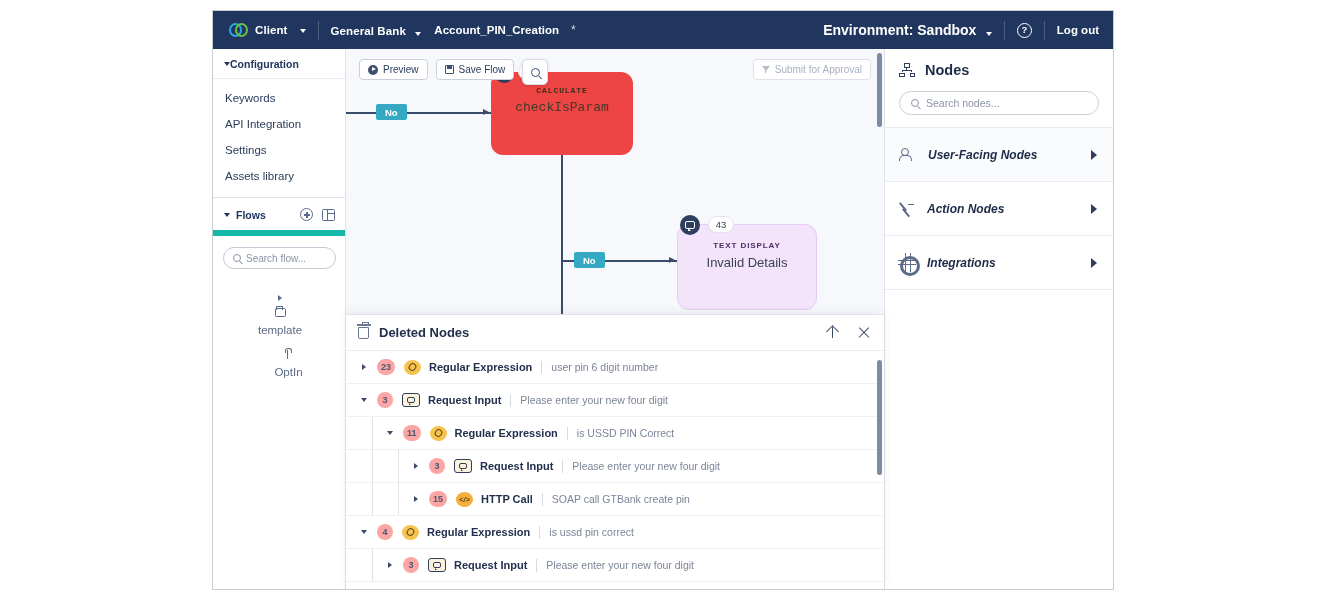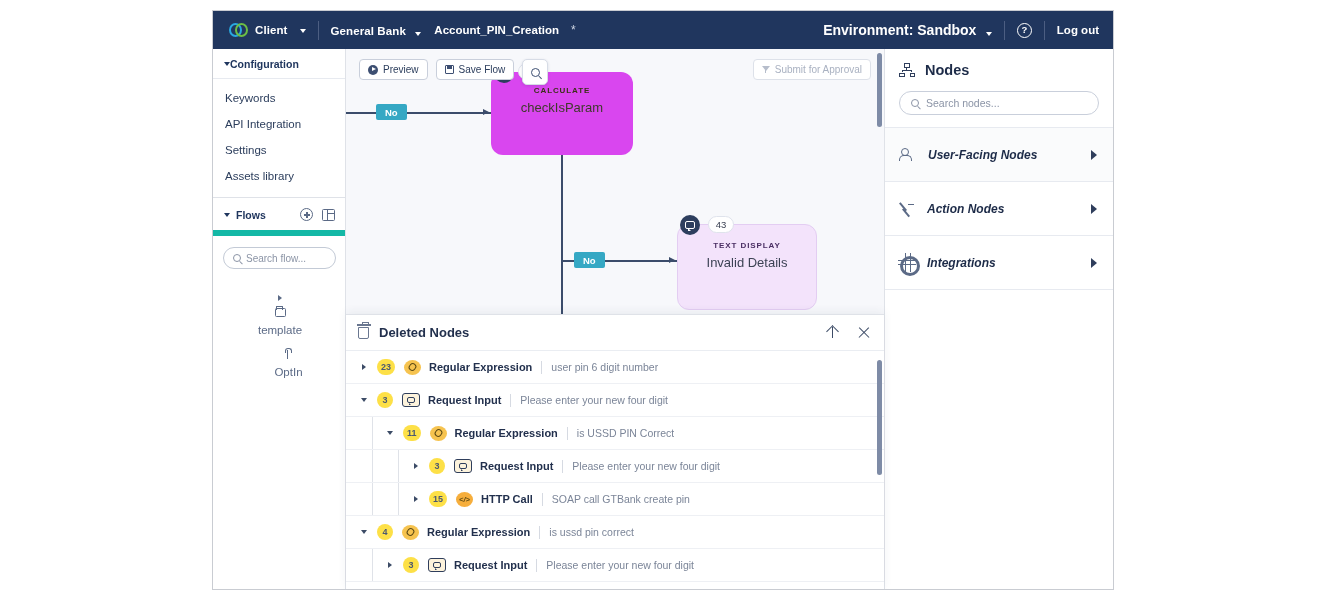--- a/index.html
+++ b/index.html
@@ -143,21 +143,21 @@
   .funnel:after{content:"";position:absolute;top:4.6px;left:3.4px;width:1.2px;height:3.4px;background:#b6bdcb;}
 
   
   .node {
     position: absolute; border-radius: 12px; text-align: center;
   }
   .node .ntype { font-size: 8px; font-weight: bold; letter-spacing: .9px;
                  color: #3b3118; padding-top: 14px; }
   .node .nlabel { font-size: 13px; color: #3f3a2c; margin-top: 5px; }
   #node-calc { left: 145px; top: 23px; width: 142px; height: 83px;
-               background: #d946ef; }
+               background: #ef4444; font-family: Liberation Mono, monospace; }
   #node-text { left: 331px; top: 175px; width: 140px; height: 86px;
                background: #f3e3fb; border: 1px solid #e3cdf2; }
   #node-text .ntype { color:#4a2e63; padding-top: 16px; }
   #node-text .nlabel { color:#3c4254; }
   .badge-dark {
     position:absolute; width:20px;height:20px;border-radius:50%;
     background:#2d3e5e; color:#fff; display:flex;align-items:center;justify-content:center;
     font-size:10px; font-weight:bold; z-index:4;
   }
   .badge-pill {
@@ -213,21 +213,21 @@
     height:33px; display:flex; align-items:center;
     border-bottom:1px solid #eef0f4; padding-right:30px;
     position: relative;
   }
   .drow .indent { flex:0 0 auto; height:33px; }
   .gline { position:absolute; top:0; bottom:0; width:1px; background:#dfe2e8; }
   .dchev { width:10px; flex:0 0 auto; margin-right:8px; display:flex;align-items:center;justify-content:center;}
   .cv-r { width:0;height:0;border-top:3.8px solid transparent;border-bottom:3.8px solid transparent;border-left:4.8px solid #3c4b66;}
   .cv-d { width:0;height:0;border-left:3.8px solid transparent;border-right:3.8px solid transparent;border-top:4.8px solid #3c4b66;}
   .dcount {
-    min-width:16px;height:16px;border-radius:8px;background:#fde047;color:#4b5871;
+    min-width:16px;height:16px;border-radius:8px;background:#fca5a5;color:#4b5871;
     font-size:9px; font-weight:bold; display:flex;align-items:center;justify-content:center;
     padding:0 4px; margin-right:9px; flex:0 0 auto;
   }
   .dicon { width:17px;height:15px; margin-right:8px; flex:0 0 auto;
            display:flex;align-items:center;justify-content:center; border-radius:50%; }
   .dicon.regex { background:#f6c34f; }
   .dicon.http  { background:#f6ae3c; }
   .dicon.input { background:#fdf3dc; border:1.3px solid #2f3e5c; border-radius:3px; width:18px;height:14px;}
   .clip { width:7px;height:8px;border:1.3px solid #5d4a14;border-radius:4px;transform:rotate(40deg);}
   .code { font-size:7.5px; color:#5d4a14; font-weight:bold; }

